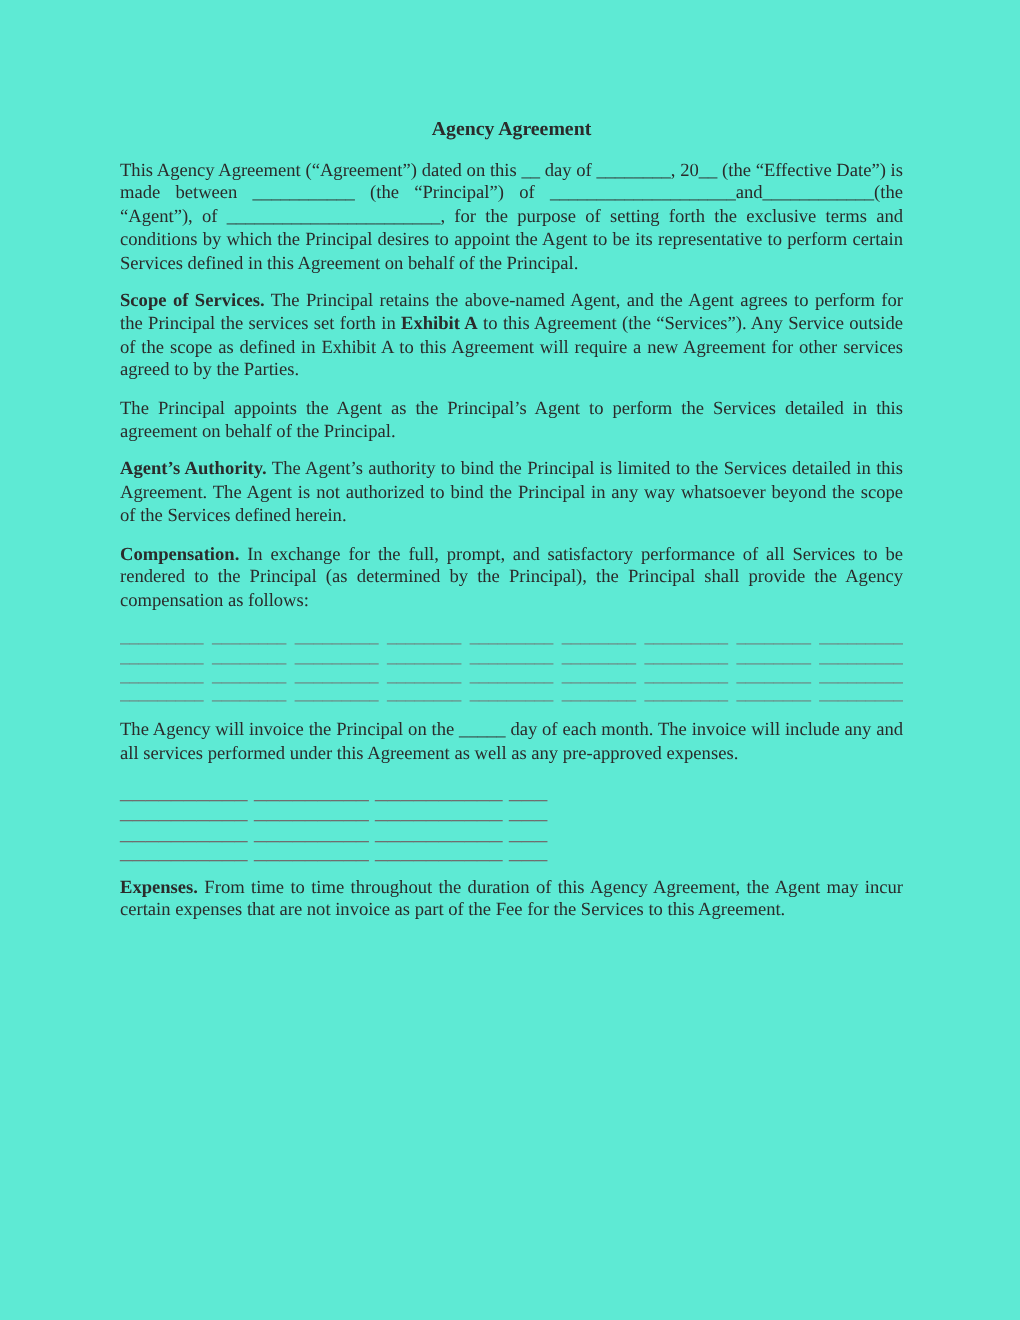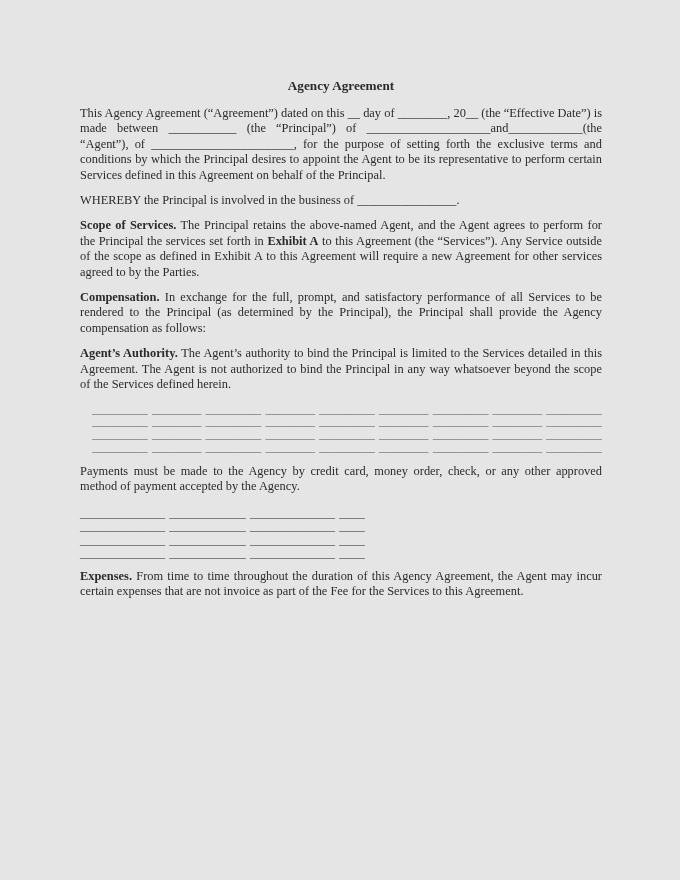--- a/index.html
+++ b/index.html
@@ -4,21 +4,21 @@
 <style>
   html, body {
     margin: 0;
     padding: 0;
     background: #ffffff;
   }
   .page {
     position: relative;
     width: 680px;
     height: 880px;
-    background: #e5e5e5;
+    background: #5eead4;
     box-sizing: border-box;
     padding: 78px 78px 0 80px;
     font-family: "Liberation Serif", "DejaVu Serif", serif;
     font-size: 12.4px;
     line-height: 15.4px;
     color: #2b2b2b;
     overflow: hidden;
   }
   .doc-title {
     font-weight: bold;
@@ -28,21 +28,21 @@
     margin: 0 0 13px 0;
   }
   .page p {
     margin: 0 0 10px 0;
     text-align: justify;
   }
   .lead {
     font-weight: bold;
   }
   .comp-lines {
-    margin: 1px 0 10px 12px;
+    margin: 1px 0 10px 0;
   }
   .comp-line {
     line-height: 12.8px;
     font-size: 12.4px;
     color: #6f6f6f;
     text-align: justify;
     text-align-last: justify;
     white-space: nowrap;
     overflow: hidden;
   }
@@ -58,40 +58,40 @@
 </style>
 </head>
 <body>
 
 <div class="page">
 
   <div class="doc-title">Agency Agreement</div>
 
   <p>This Agency Agreement (“Agreement”) dated on this __ day of ________, 20__ (the “Effective Date”) is made between ___________ (the “Principal”) of ____________________and____________(the “Agent”), of _______________________, for the purpose of setting forth the exclusive terms and conditions by which the Principal desires to appoint the Agent to be its representative to perform certain Services defined in this Agreement on behalf of the Principal.</p>
 
-  <p>WHEREBY the Principal is involved in the business of ________________.</p>
 
 
   <p><span class="lead">Scope of Services.</span> <span>The Principal retains the above-named Agent, and the Agent agrees to perform for the Principal the services set forth in</span> <span class="lead">Exhibit A</span> <span>to this Agreement (the “Services”). Any Service outside of the scope as defined in Exhibit A to this Agreement will require a new Agreement for other services agreed to by the Parties.</span></p>
 
+  <p>The Principal appoints the Agent as the Principal’s Agent to perform the Services detailed in this agreement on behalf of the Principal.</p>
+
+  <p><span class="lead">Agent’s Authority.</span> <span>The Agent’s authority to bind the Principal is limited to the Services detailed in this Agreement. The Agent is not authorized to bind the Principal in any way whatsoever beyond the scope of the Services defined herein.</span></p>
 
   <p><span class="lead">Compensation.</span> <span>In exchange for the full, prompt, and satisfactory performance of all Services to be rendered to the Principal (as determined by the Principal), the Principal shall provide the Agency compensation as follows:</span></p>
-
-  <p><span class="lead">Agent’s Authority.</span> <span>The Agent’s authority to bind the Principal is limited to the Services detailed in this Agreement. The Agent is not authorized to bind the Principal in any way whatsoever beyond the scope of the Services defined herein.</span></p>
 
   <div class="comp-lines">
     <div class="comp-line">_________ ________ _________ ________ _________ ________ _________ ________ _________</div>
     <div class="comp-line">_________ ________ _________ ________ _________ ________ _________ ________ _________</div>
     <div class="comp-line">_________ ________ _________ ________ _________ ________ _________ ________ _________</div>
     <div class="comp-line">_________ ________ _________ ________ _________ ________ _________ ________ _________</div>
   </div>
 
+  <p>The Agency will invoice the Principal on the _____ day of each month. The invoice will include any and all services performed under this Agreement as well as any pre-approved expenses.</p>
 
 
-  <p>Payments must be made to the Agency by credit card, money order, check, or any other approved method of payment accepted by the Agency.</p>
 
 
   <div class="mail-lines">
     <div class="mail-line">__________ _________ __________ ___</div>
     <div class="mail-line">__________ _________ __________ ___</div>
     <div class="mail-line">__________ _________ __________ ___</div>
     <div class="mail-line">__________ _________ __________ ___</div>
   </div>
 
   <p><span class="lead">Expenses.</span> <span>From time to time throughout the duration of this Agency Agreement, the Agent may incur certain expenses that are not invoice as part of the Fee for the Services to this Agreement.</span></p>

